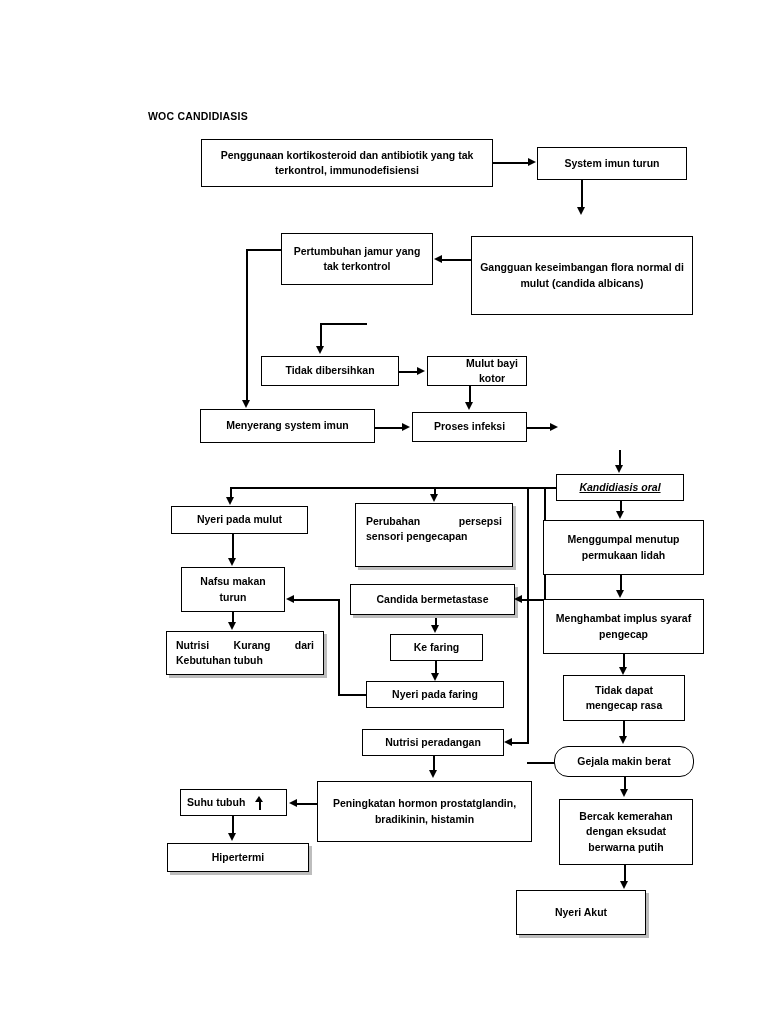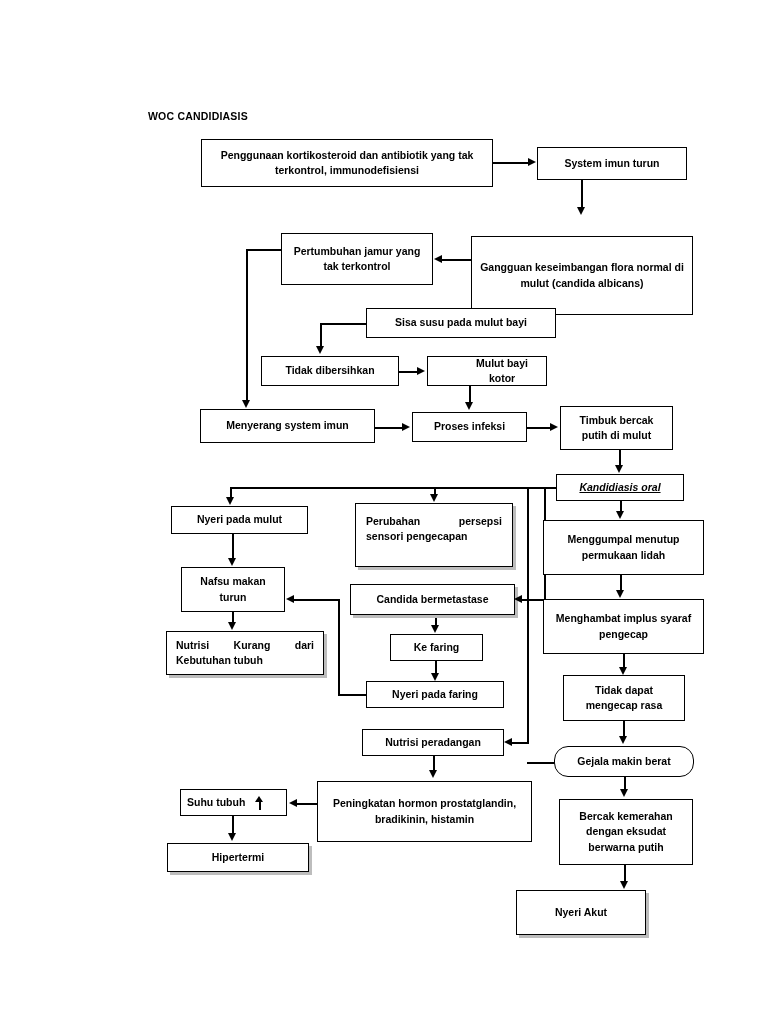--- a/index.html
+++ b/index.html
@@ -103,43 +103,37 @@
   </div>
 
   <div class="node" style="left:471px;top:216px;width:222px;height:79px;margin-top:20px;">
     <span class="txt">Gangguan keseimbangan flora normal di mulut (candida albicans)</span>
   </div>
 
   <div class="node" style="left:281px;top:233px;width:152px;height:52px;">
     <span class="txt">Pertumbuhan jamur yang tak terkontrol</span>
   </div>
 
-  <div class="node" style="left:366px;top:308px;width:190px;height:30px;">
-    <span class="txt">Sisa susu pada mulut bayi</span>
-  </div>
 
   <div class="node" style="left:261px;top:356px;width:138px;height:30px;">
     <span class="txt">Tidak dibersihkan</span>
   </div>
 
-  <div class="node" style="left:427px;top:356px;width:120px;height:30px;padding-left:36px;">
+  <div class="node" style="left:427px;top:356px;width:100px;height:30px;padding-left:36px;">
     <span class="txt">Mulut bayi kotor</span>
   </div>
 
   <div class="node" style="left:200px;top:409px;width:175px;height:34px;">
     <span class="txt">Menyerang system imun</span>
   </div>
 
   <div class="node" style="left:412px;top:412px;width:115px;height:30px;">
     <span class="txt">Proses infeksi</span>
   </div>
 
-  <div class="node" style="left:560px;top:406px;width:113px;height:44px;">
-    <span class="txt">Timbuk bercak putih di mulut</span>
-  </div>
 
   <div class="node underline" style="left:556px;top:474px;width:128px;height:27px;">
     <span class="txt">Kandidiasis oral</span>
   </div>
 
   <div class="node" style="left:171px;top:506px;width:137px;height:28px;">
     <span class="txt">Nyeri pada mulut</span>
   </div>
 
   <div class="node shadow justify topalign" style="left:355px;top:503px;width:158px;height:64px;padding-top:10px;padding-left:10px;padding-right:10px;">

